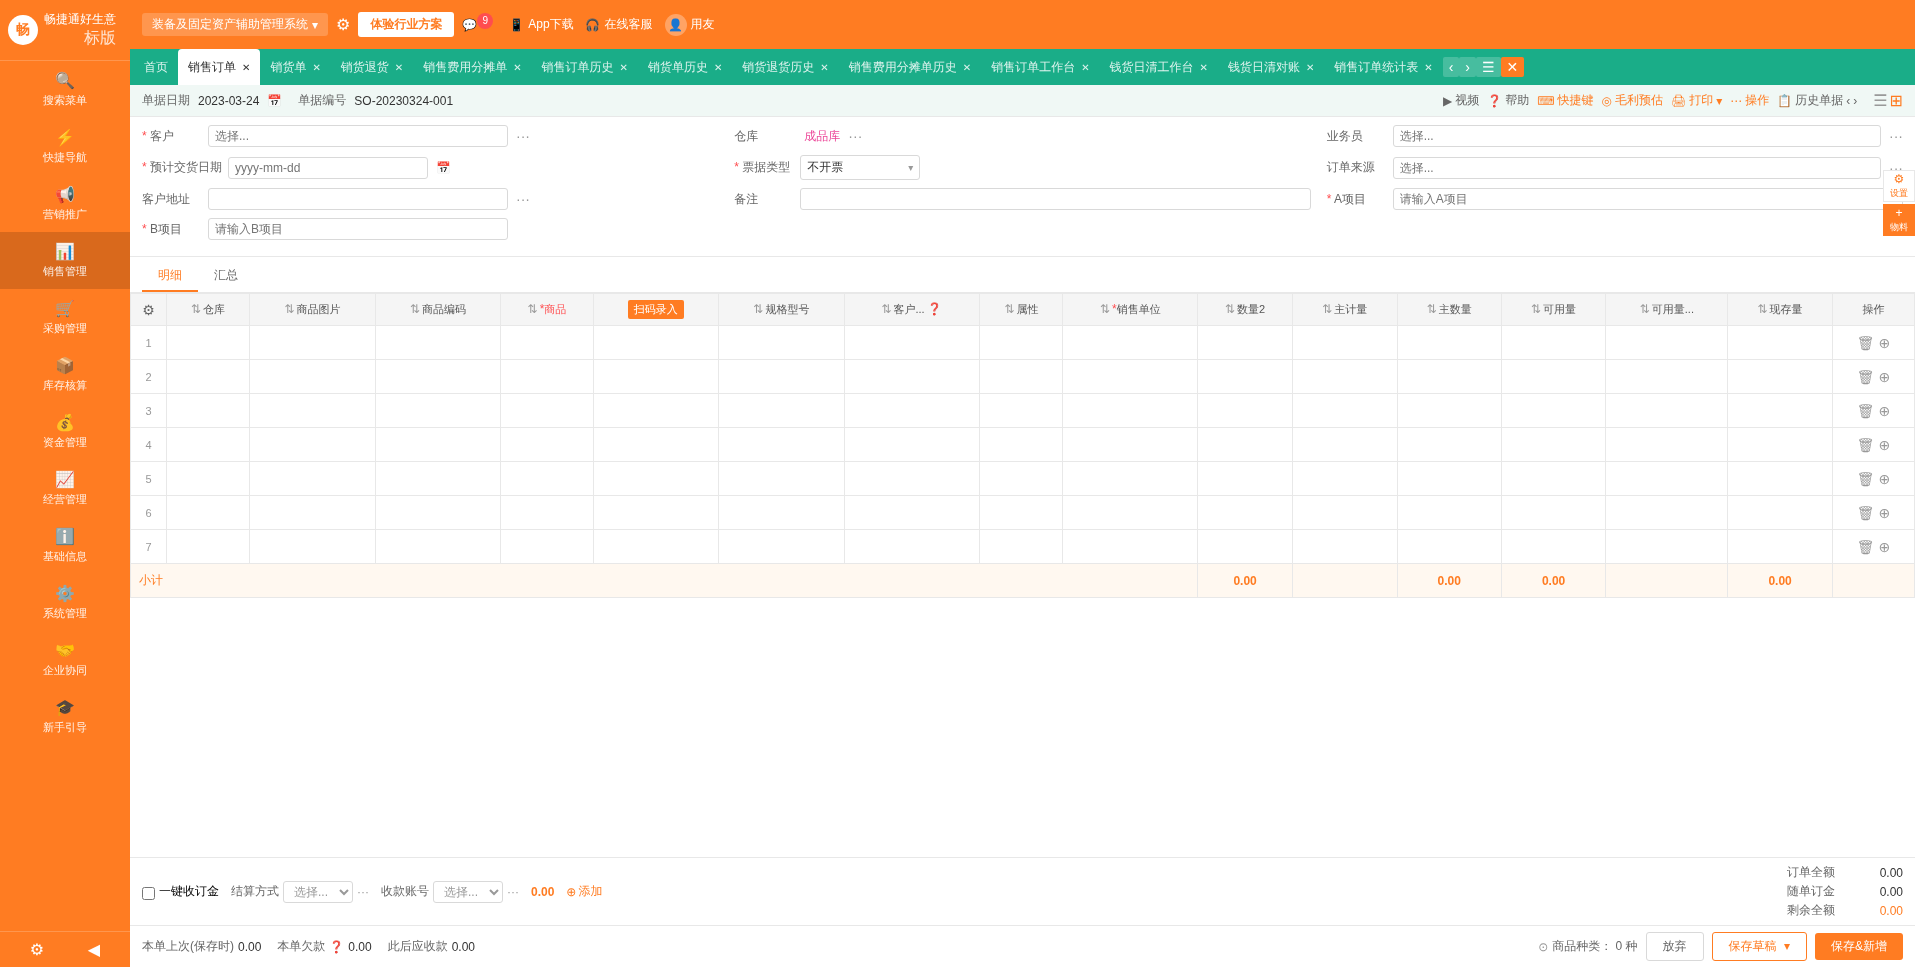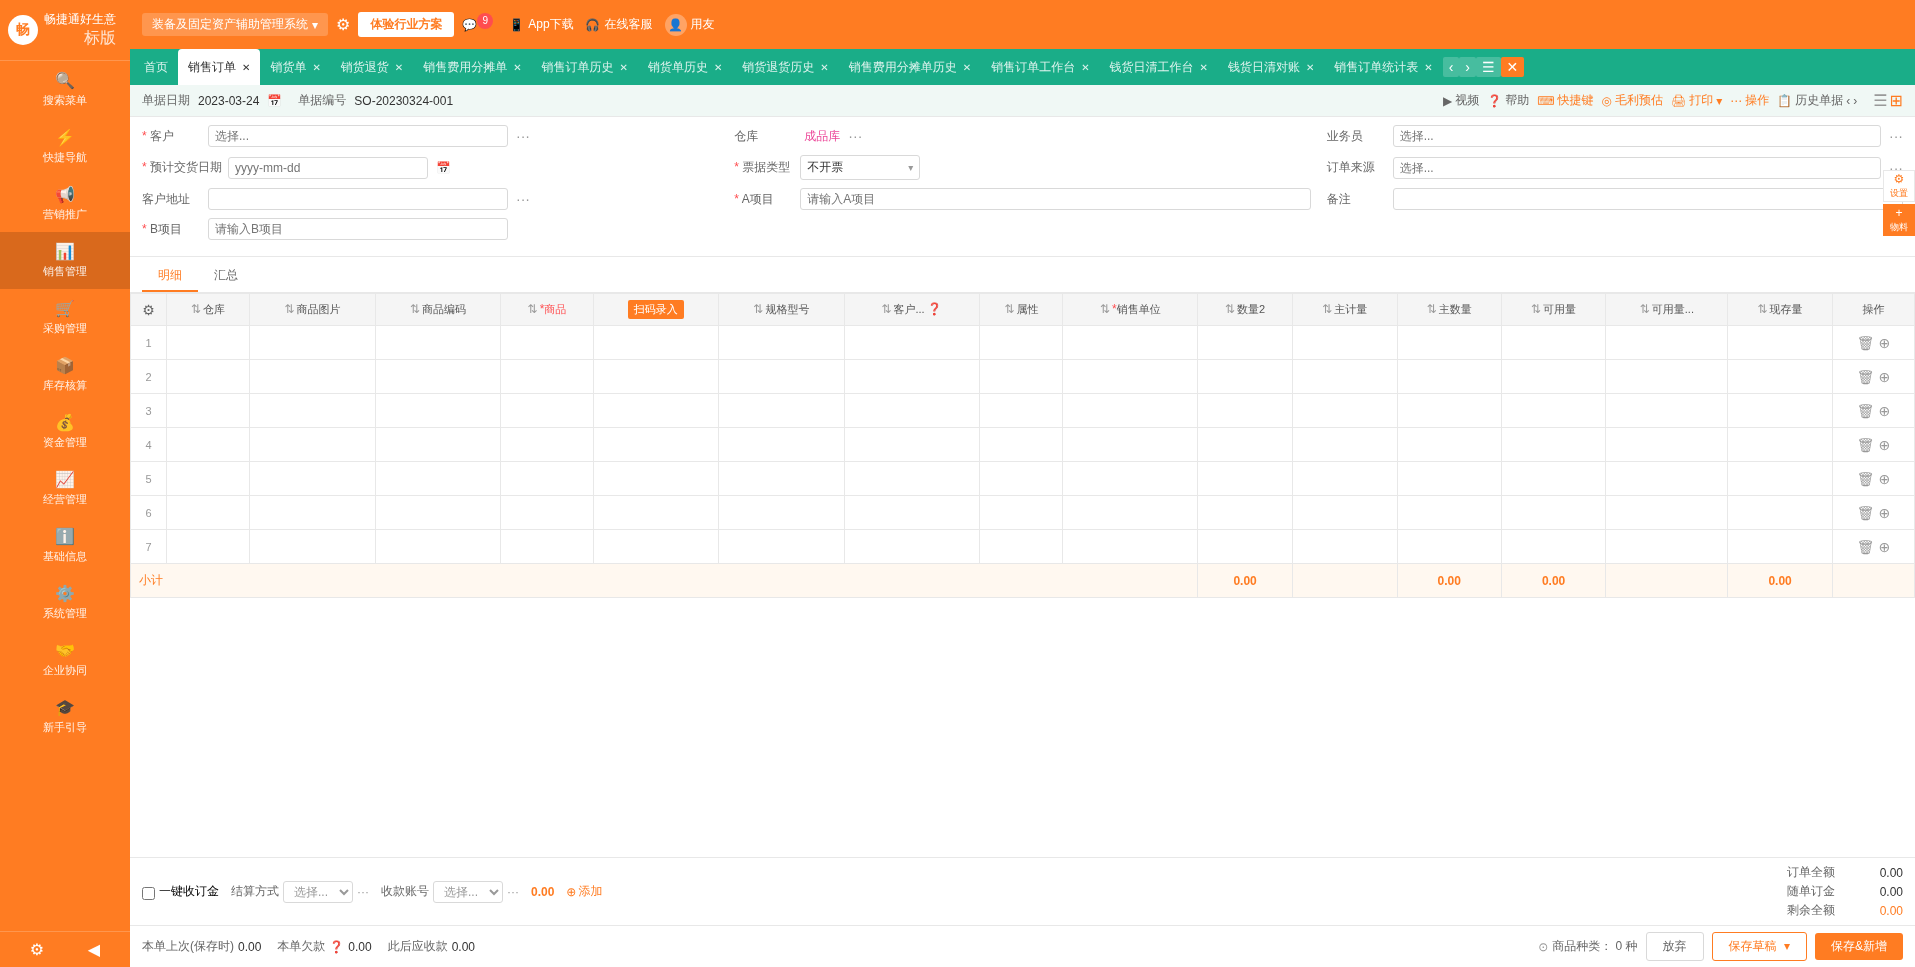--- a/index.html
+++ b/index.html
@@ -632,26 +632,26 @@
         </div>
       </div>
 
       <div class="form-row">
         <div class="form-field">
           <span class="form-label">客户地址</span>
           <input class="form-input" placeholder="" style="max-width: 300px;">
           <span class="form-dots">···</span>
         </div>
         <div class="form-field">
+          <span class="form-label">备注</span>
+          <input class="form-input" placeholder="" style="">
+        </div>
+        <div class="form-field">
           <span class="form-label required">A项目</span>
           <input class="form-input" placeholder="请输入A项目" style="">
-        </div>
-        <div class="form-field">
-          <span class="form-label">备注</span>
-          <input class="form-input" placeholder="" style="">
         </div>
       </div>
 
       <div class="form-row">
         <div class="form-field">
           <span class="form-label required">B项目</span>
           <input class="form-input" style="max-width: 300px;" placeholder="请输入B项目">
         </div>
       </div>
     </div>

